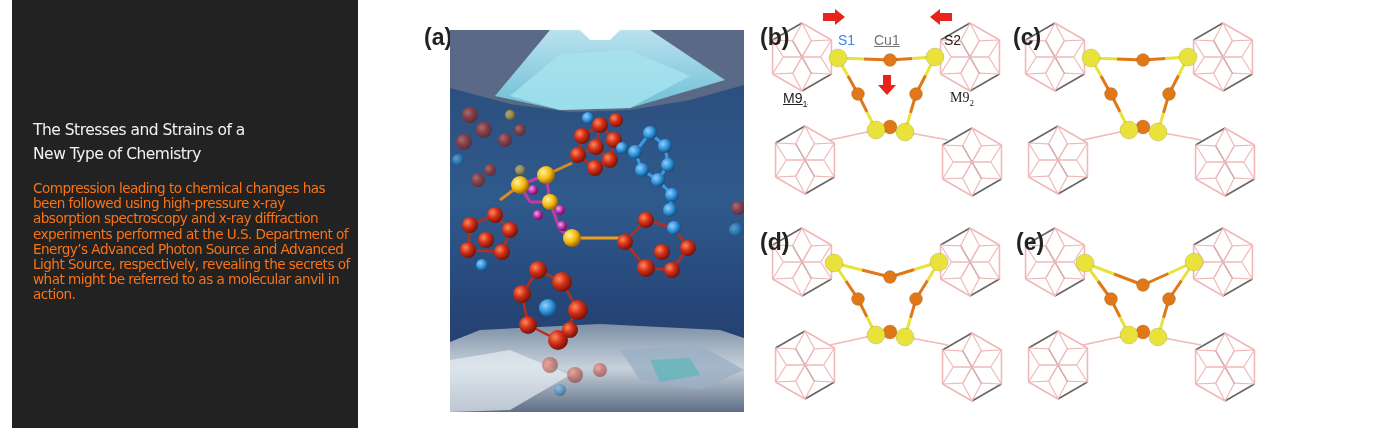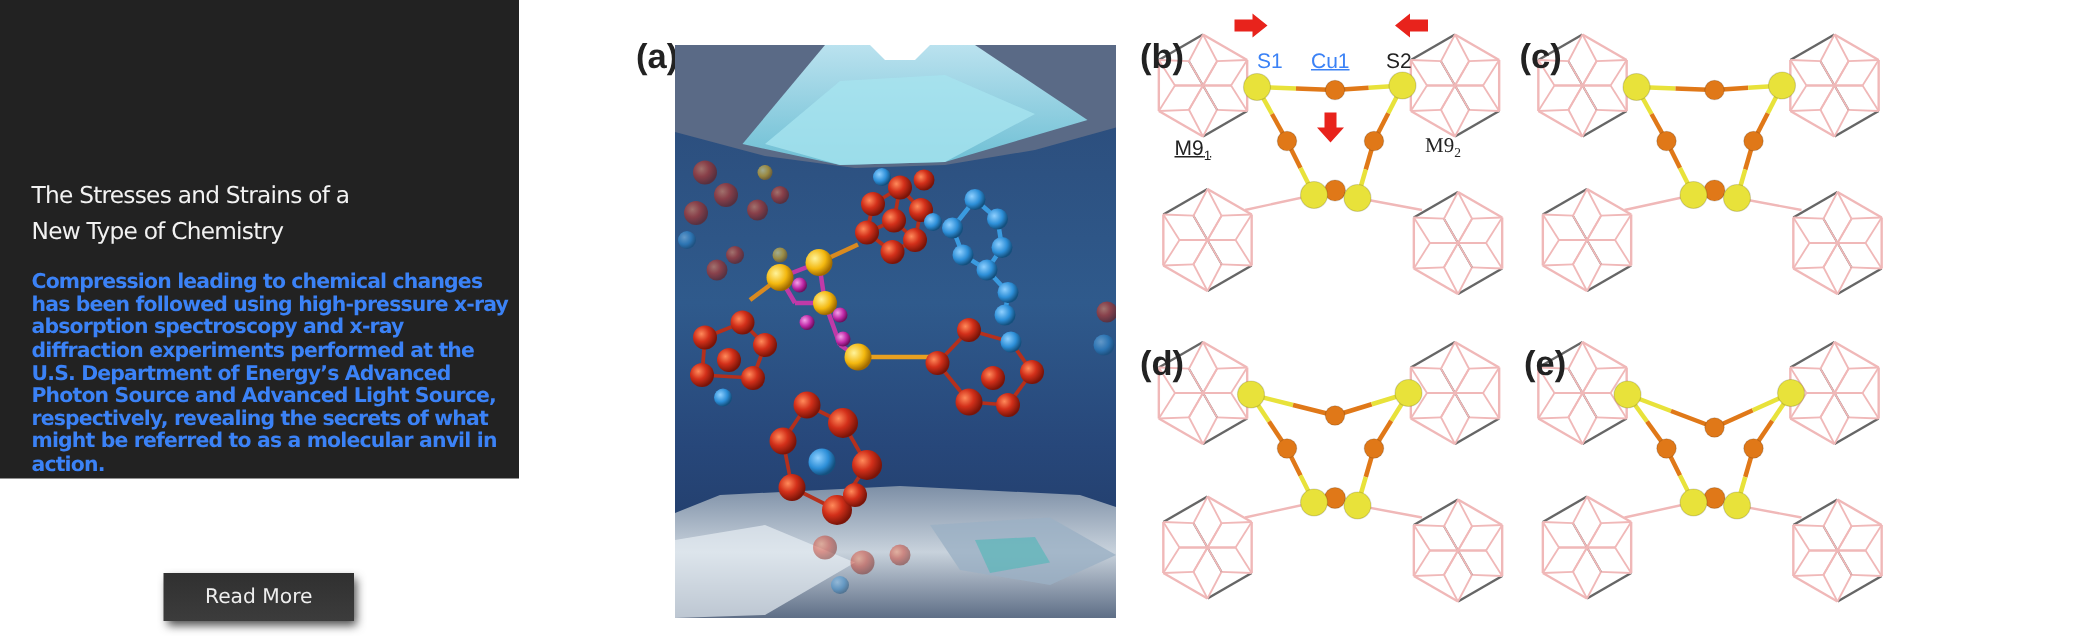--- a/index.html
+++ b/index.html
@@ -1,31 +1,30 @@
 <!DOCTYPE html>
 <html><head>
 <meta charset="utf-8">
 <style>
   html, body { margin:0; padding:0; }
   body { width:1400px; height:428px; background:#ffffff; position:relative; overflow:hidden; font-family:"Liberation Sans", sans-serif; }
-  .side { position:absolute; left:0; top:0; width:346px; height:319px; background:#222222; color:#f2f2f2; }
+  .side { position:absolute; left:12px; top:0; width:346px; height:428px; background:#222222; color:#f2f2f2; }
   .title { position:absolute; left:21px; top:118px; width:300px; font-family:"DejaVu Sans", sans-serif; font-size:15.5px; line-height:24px; letter-spacing:-0.5px; white-space:pre-line; }
-  .body { position:absolute; left:21px; top:181px; width:320px; font-family:"DejaVu Sans", sans-serif; font-size:13.6px; line-height:15.2px; letter-spacing:-0.55px; font-weight:bold; color:#3b82f6; }
+  .body { position:absolute; left:21px; top:181px; width:320px; font-family:"DejaVu Sans", sans-serif; font-size:13.6px; line-height:15.2px; letter-spacing:-0.55px; font-weight:normal; color:#f97316; }
   .btn { position:absolute; left:109px; top:382px; width:127px; height:32px; background:linear-gradient(#303030,#3c3c3c); color:#eeeeee; font-family:"DejaVu Sans", sans-serif; font-size:13.5px; display:flex; align-items:center; justify-content:center; box-shadow:2px 3px 6px rgba(0,0,0,0.7); cursor:pointer; }
   .plabel { position:absolute; font-family:"Liberation Sans", sans-serif; font-weight:bold; font-size:23px; color:#222; }
   .photo { position:absolute; left:450px; top:30px; width:294px; height:382px; overflow:hidden; background:linear-gradient(180deg,#2b4a78 0%,#2f5a8c 45%,#27477a 70%,#1f3760 100%); }
 </style>
 </head>
 <body>
 
 <div class="side">
   <div class="title">The Stresses and Strains of a
  New Type of Chemistry</div>
   <div class="body">Compression leading to chemical changes has been followed using high-pressure x-ray absorption spectroscopy and x-ray diffraction experiments performed at the U.S. Department of Energy’s Advanced Photon Source and Advanced Light Source, respectively, revealing the secrets of what might be referred to as a molecular anvil in action.</div>
-  <div class="btn">Read More</div>
 </div>
 
 <div class="plabel" style="left:424px; top:24px;">(a)</div>
 
 <div class="photo">
   <svg width="294" height="382" viewBox="0 0 294 382">
     <defs>
       <radialGradient id="red" cx="35%" cy="35%" r="65%">
           <stop offset="0" stop-color="#ff8a5a"></stop>
           <stop offset="0.5" stop-color="#d3301a"></stop>
@@ -673,16 +672,16 @@
     <polygon points="952,13 940,13 940,9 930,17 940,25 940,21 952,21" fill="#e8231c"></polygon>
     <polygon points="883,75 891,75 891,85 896,85 887,95 878,85 883,85" fill="#e8231c"></polygon>
   </svg>
 
 <div class="plabel" style="left:760px; top:24px;">(b)</div>
 <div class="plabel" style="left:1013px; top:24px;">(c)</div>
 <div class="plabel" style="left:760px; top:229px;">(d)</div>
 <div class="plabel" style="left:1016px; top:229px;">(e)</div>
 
 <div style="position:absolute;left:838px;top:32px;font-size:14px;color:#3b82f6;">S1</div>
-<div style="position:absolute;left:874px;top:32px;font-size:14px;color:#3b82f6;text-decoration:underline;">Cu1</div>
-<div style="position:absolute;left:924px;top:32px;font-size:14px;color:#222;">S2</div>
+<div style="position:absolute;left:874px;top:32px;font-size:14px;color:#737373;text-decoration:underline;">Cu1</div>
+<div style="position:absolute;left:944px;top:32px;font-size:14px;color:#222;">S2</div>
 <div style="position:absolute;left:783px;top:90px;font-size:14px;color:#222;text-decoration:underline;"><span>M9</span><sub style="font-size:9px;">1</sub></div>
 <div style="position:absolute;left:950px;top:90px;font-size:14px;color:#222;font-family:Liberation Serif, serif;"><span>M9</span><sub style="font-size:9px;">2</sub></div>
 
 </body></html>

